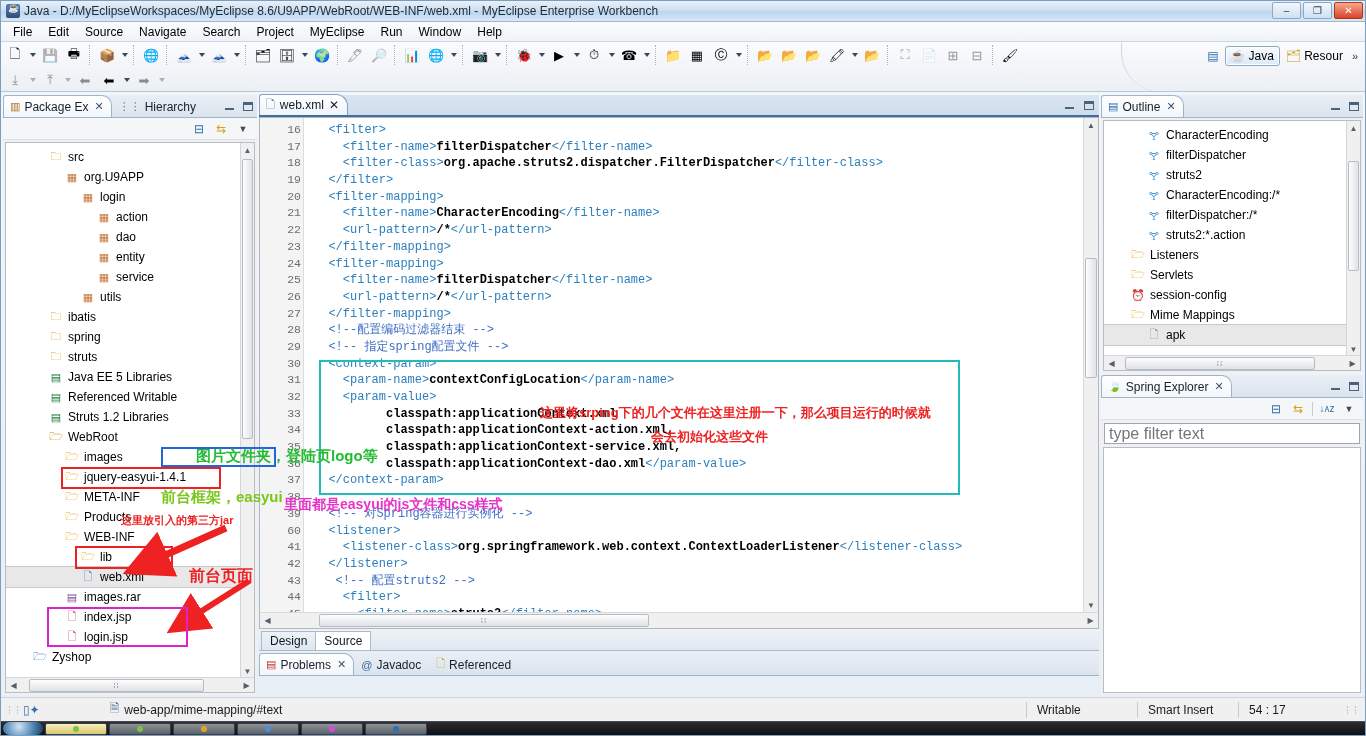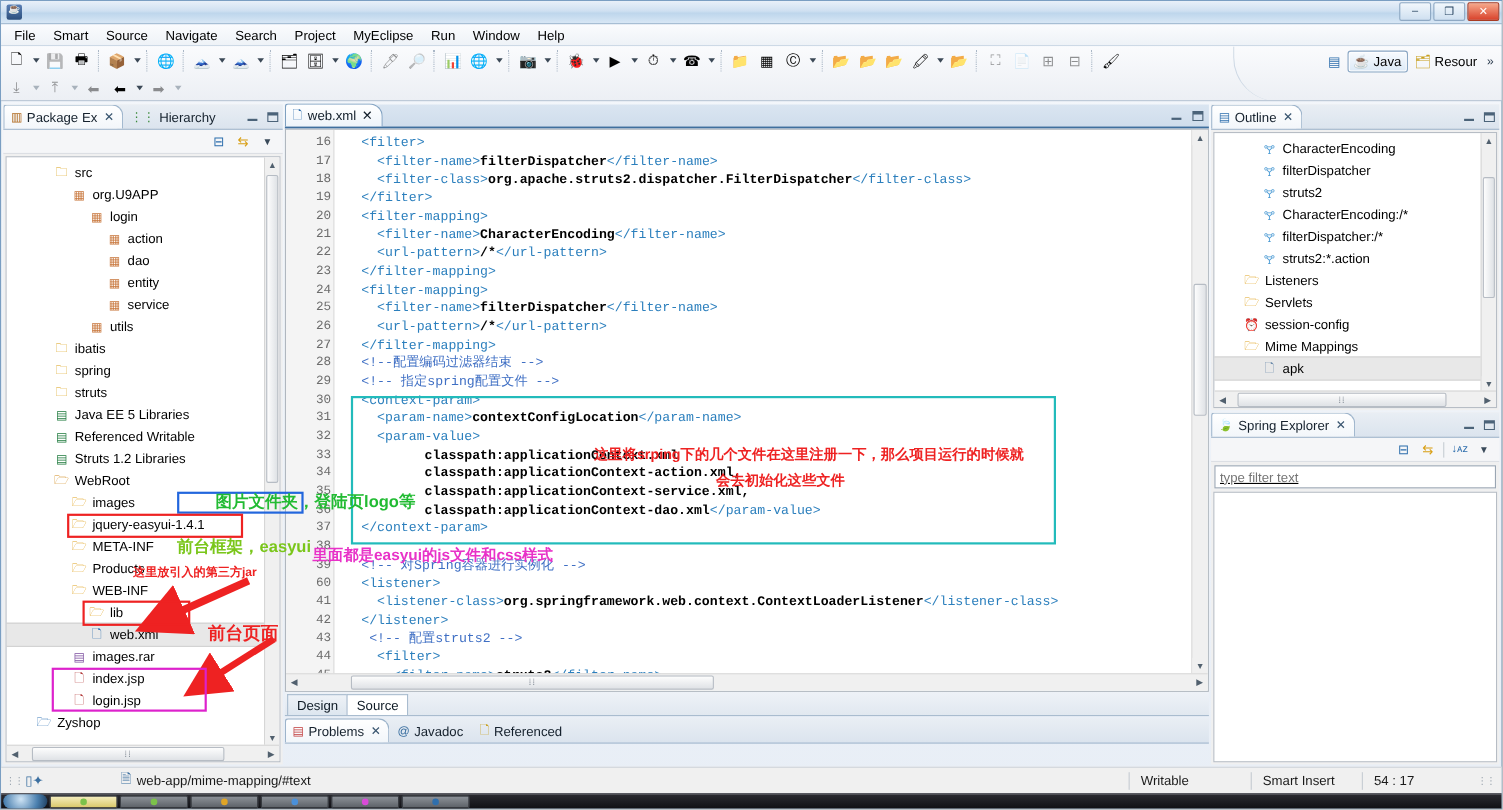--- a/index.html
+++ b/index.html
@@ -250,24 +250,23 @@
     background: linear-gradient(#e9eef4,#dbe4ee); border-bottom: 1px solid #9db4cb;
     position: relative;
   }
 
   
   .right-panel { width: 262px; flex: none; display: flex; flex-direction: column; gap: 2px; }
   .outline-view { height: 278px; flex: none; display: flex; flex-direction: column; }
   .spring-view { flex: 1; display: flex; flex-direction: column; min-height: 0; }
   .filter-input {
     margin: 3px; height: 21px; border: 1px solid #9aa6b3;
-    background: #fff; font-size: 12px; color: #000;
+    background: #fff; font-size: 16px; color: #000;
     padding: 0 4px; line-height: 19px; outline: none; width: calc(100% - 6px);
     font-family: "Liberation Sans", sans-serif;
-    text-decoration: underline;
   }
 
   
   .statusbar {
     position: absolute; left: 0; right: 0; bottom: 14px; height: 24px;
     background: #f0f0f0; border-top: 1px solid #cfd4da;
     display: flex; align-items: center; font-size: 12px; color: #1a1a1a;
   }
   .sb-grip { width: 14px; margin-left: 4px; color: #9aa4ae; font-size: 9px; letter-spacing: -1px; }
   .sb-cell { padding: 0 10px; height: 18px; display: flex; align-items: center; white-space: nowrap; }
@@ -303,30 +302,31 @@
   }
   .anno-box { position: absolute; border: 2px solid; background: transparent; }
 </style>
 </head>
 <body>
 
 <div class="app">
 
   <div class="titlebar">
     <div class="title-icon"></div>
+    <span class="title-text">Java - D:/MyEclipseWorkspaces/MyEclipse 8.6/U9APP/WebRoot/WEB-INF/web.xml - MyEclipse Enterprise Workbench</span>
     <div class="win-buttons">
       <div class="win-btn">–</div>
       <div class="win-btn">❐</div>
       <div class="win-btn close">✕</div>
     </div>
   </div>
 
   <div class="menubar" id="menubar">
       <div class="menu-item">File</div>
-      <div class="menu-item">Smart</div>
+      <div class="menu-item">Edit</div>
       <div class="menu-item">Source</div>
       <div class="menu-item">Navigate</div>
       <div class="menu-item">Search</div>
       <div class="menu-item">Project</div>
       <div class="menu-item">MyEclipse</div>
       <div class="menu-item">Run</div>
       <div class="menu-item">Window</div>
       <div class="menu-item">Help</div>
     </div>
 

